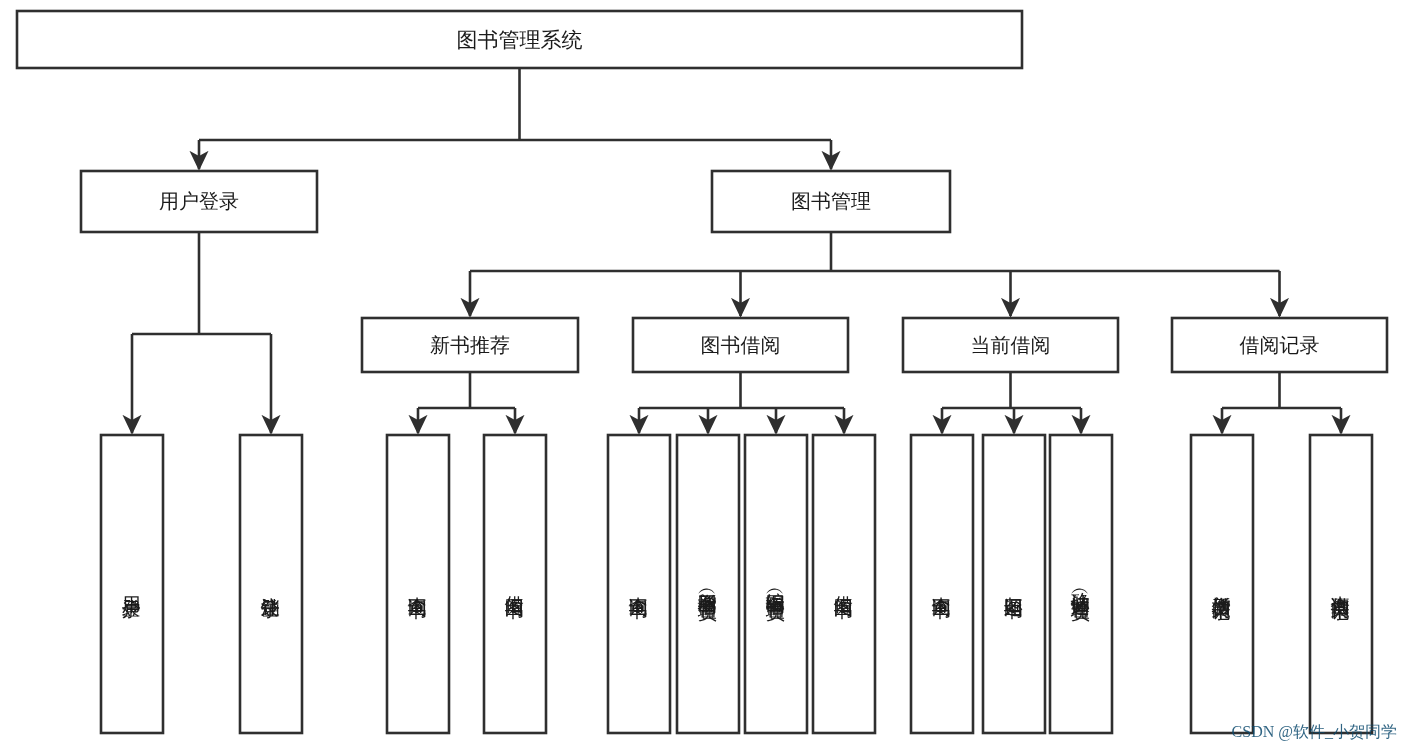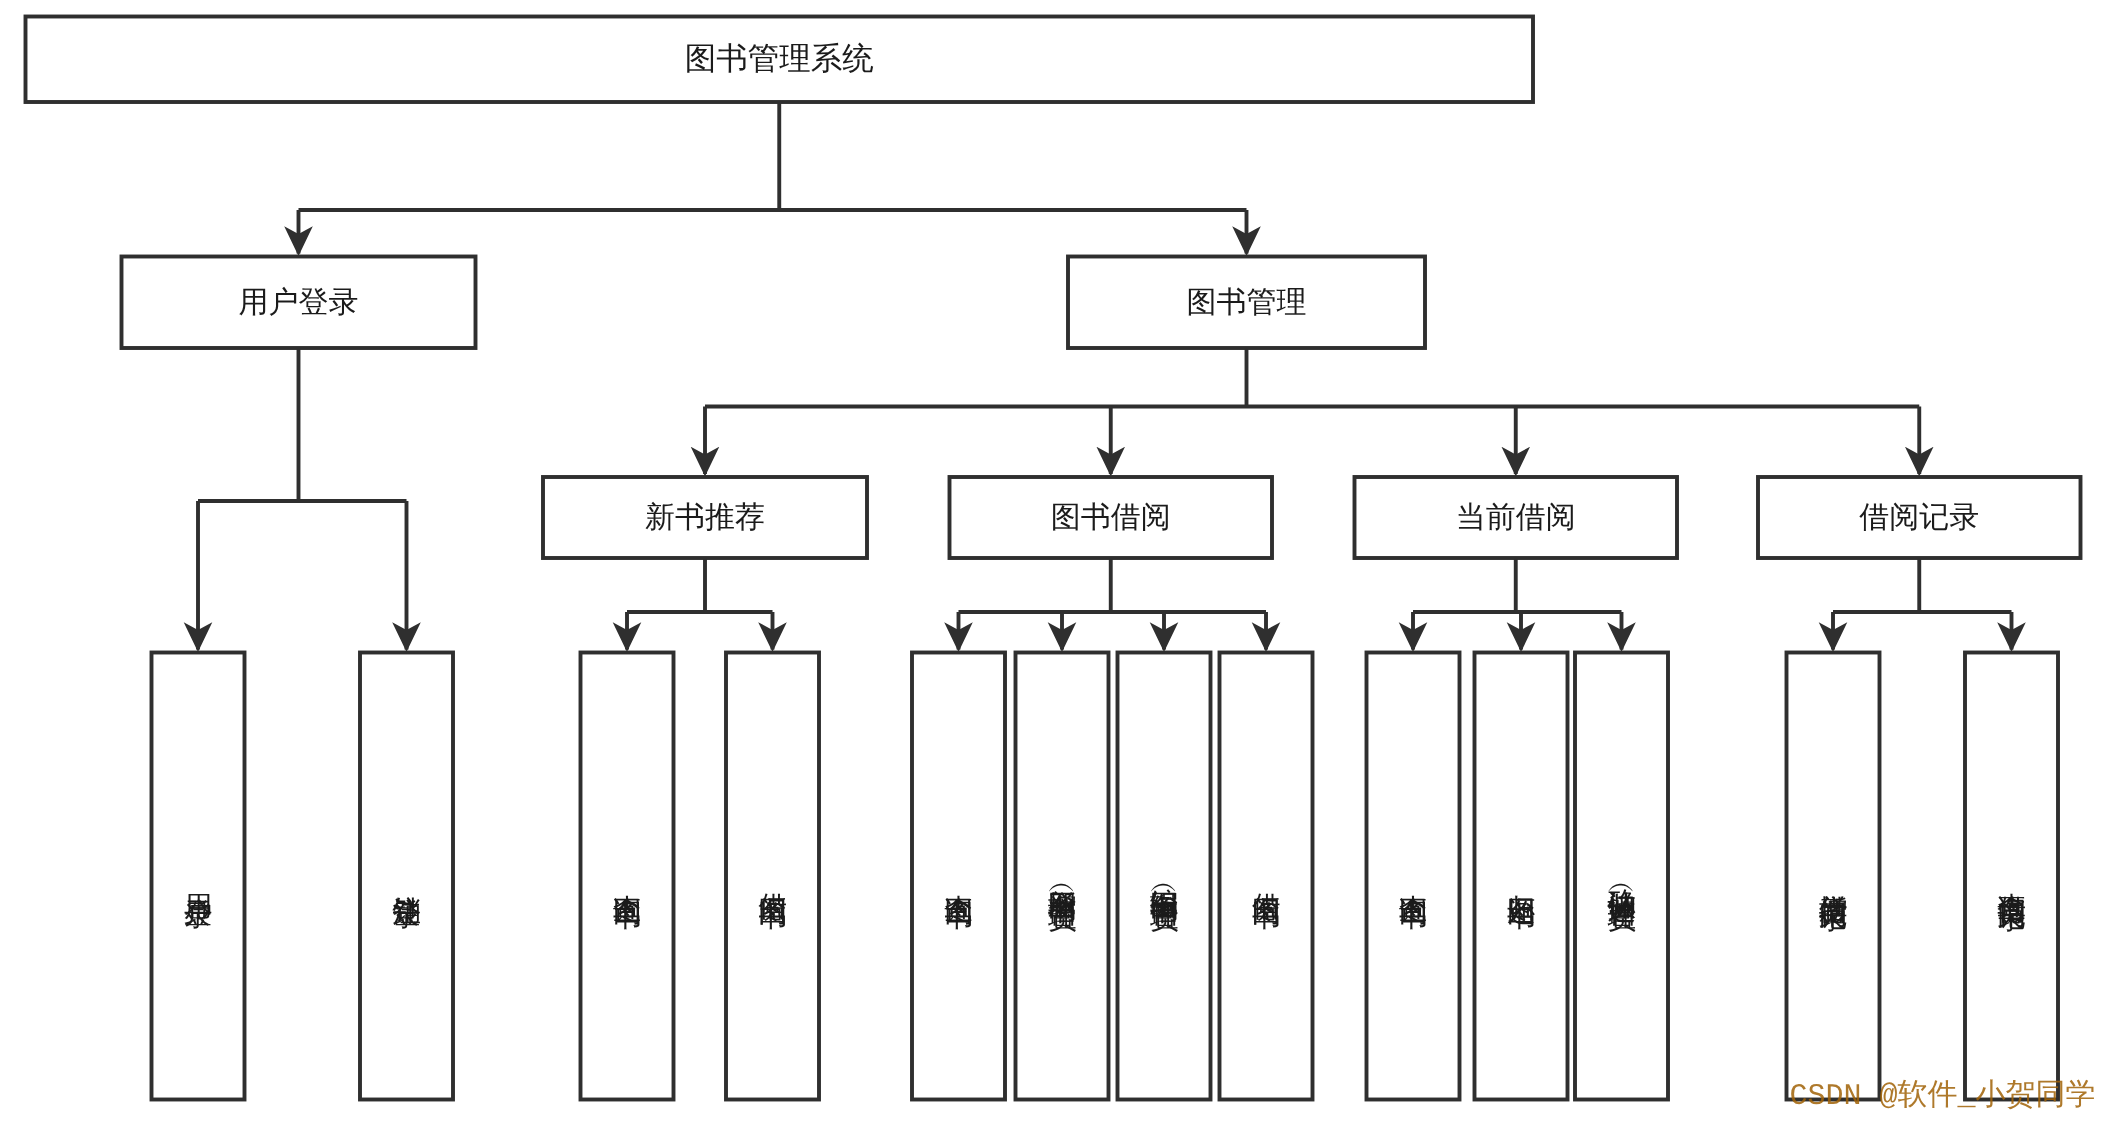--- a/index.html
+++ b/index.html
@@ -71,23 +71,23 @@
     line-height: 1.18;
     letter-spacing: 1.5px;
     color: #1b1b1b;
     white-space: nowrap;
     text-align: center;
   }
   .watermark {
     position: absolute;
     right: 8px;
     bottom: 4px;
-    font-family: Liberation Mono, monospace;
-    font-size: 20px;
-    color: #a16207;
+    font-family: Liberation Serif, serif;
+    font-size: 16px;
+    color: #0c4a6e;
     opacity: 0.85;
     white-space: nowrap;
     pointer-events: none;
   }
 </style>
 </head>
 <body>
 
 <div id="diagram-root">
 

